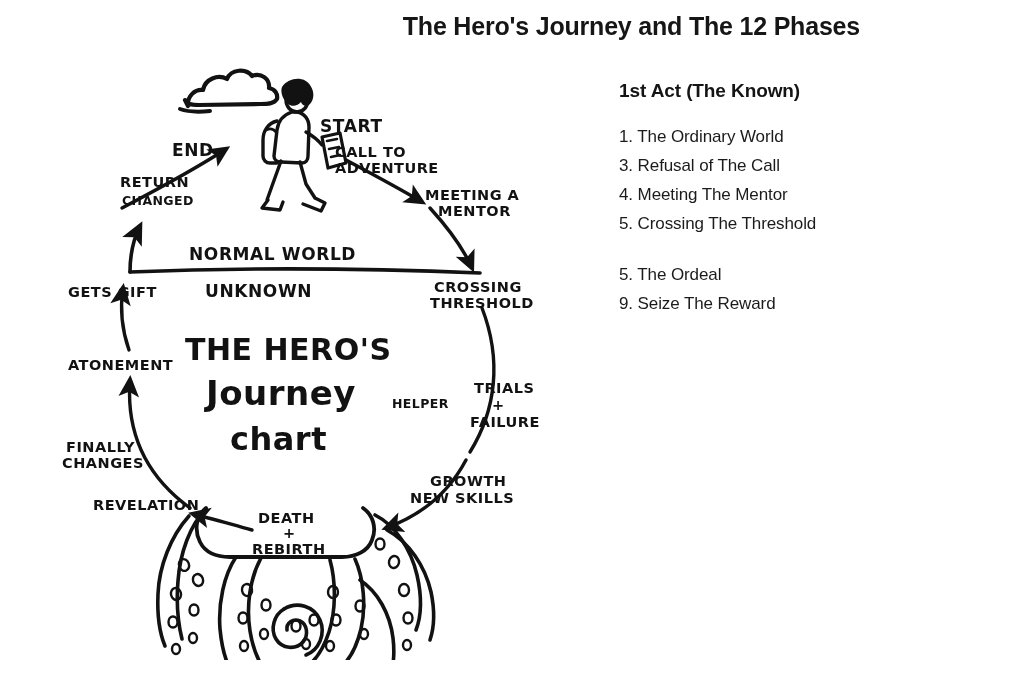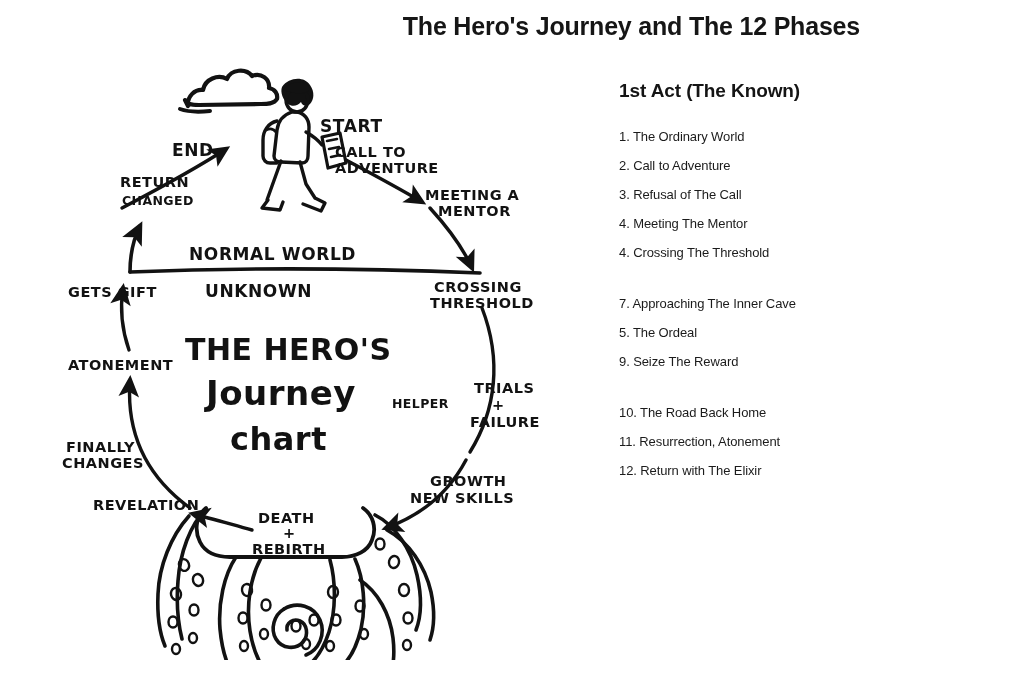--- a/index.html
+++ b/index.html
@@ -56,21 +56,21 @@
     color: #141414;
     margin-bottom: 20px;
     letter-spacing: -0.1px;
   }
   .act-list {
     list-style: none;
     margin: 0;
     padding: 0;
   }
   .act-list li {
-    font-size: 13px;
+    font-size: 17px;
     line-height: 29px;
     color: #1b1b1b;
     letter-spacing: -0.1px;
     white-space: nowrap;
   }
 </style>
 </head>
 <body>
 
 <div id="page-title">The Hero's Journey and The 12 Phases</div>
@@ -225,36 +225,29 @@
     <text class="hand" x="200" y="390" font-size="32" letter-spacing="0.5">chart</text>
   </svg>
 </div>
 
 <div id="acts-column">
 
   <div class="act-block">
     <div class="act-heading">1st Act (The Known)</div>
     <ul class="act-list">
       <li>1. The Ordinary World</li>
-      <li>2. Call to Adventure</li>
       <li>3. Refusal of The Call</li>
       <li>4. Meeting The Mentor</li>
-      <li>4. Crossing The Threshold</li>
+      <li>5. Crossing The Threshold</li>
     </ul>
   </div>
 
   <div class="act-block">
     <ul class="act-list">
-      <li>7. Approaching The Inner Cave</li>
       <li>5. The Ordeal</li>
       <li>9. Seize The Reward</li>
     </ul>
   </div>
 
   <div class="act-block">
-    <ul class="act-list">
-      <li>10. The Road Back Home</li>
-      <li>11. Resurrection, Atonement</li>
-      <li>12. Return with The Elixir</li>
-    </ul>
   </div>
 
 </div>
 
 </body></html>

